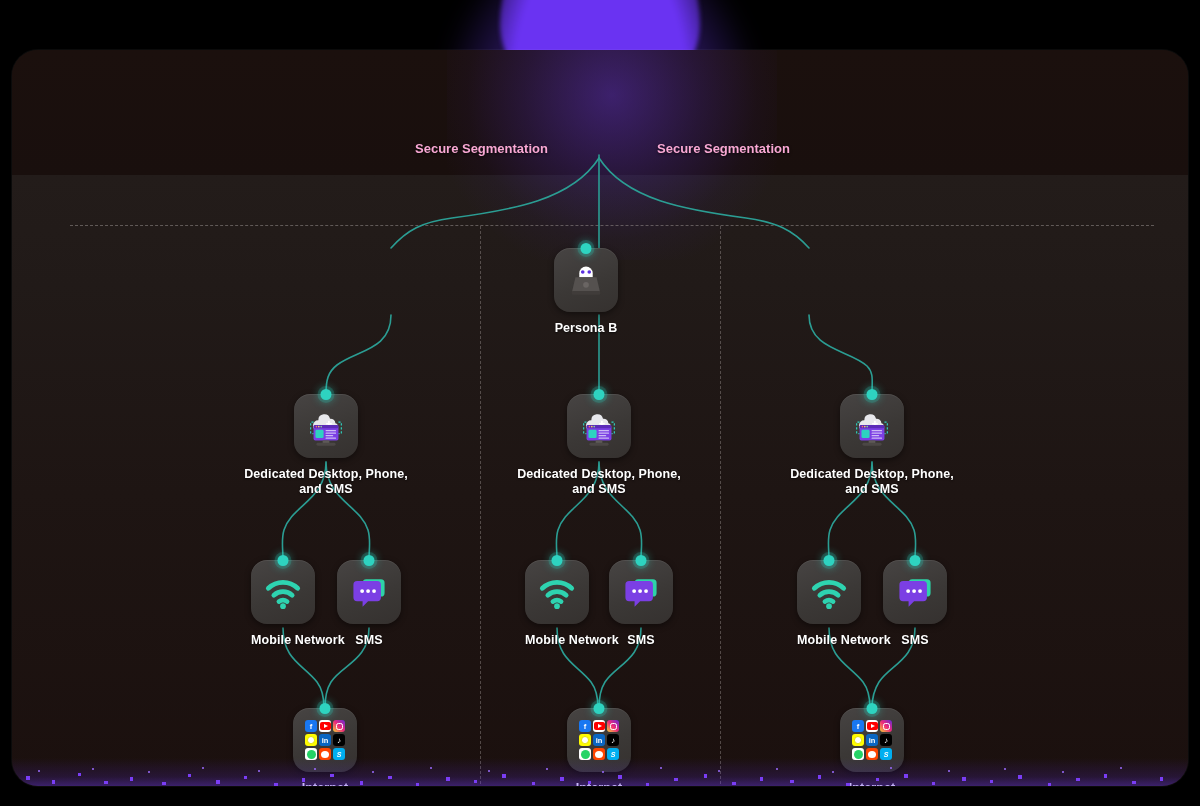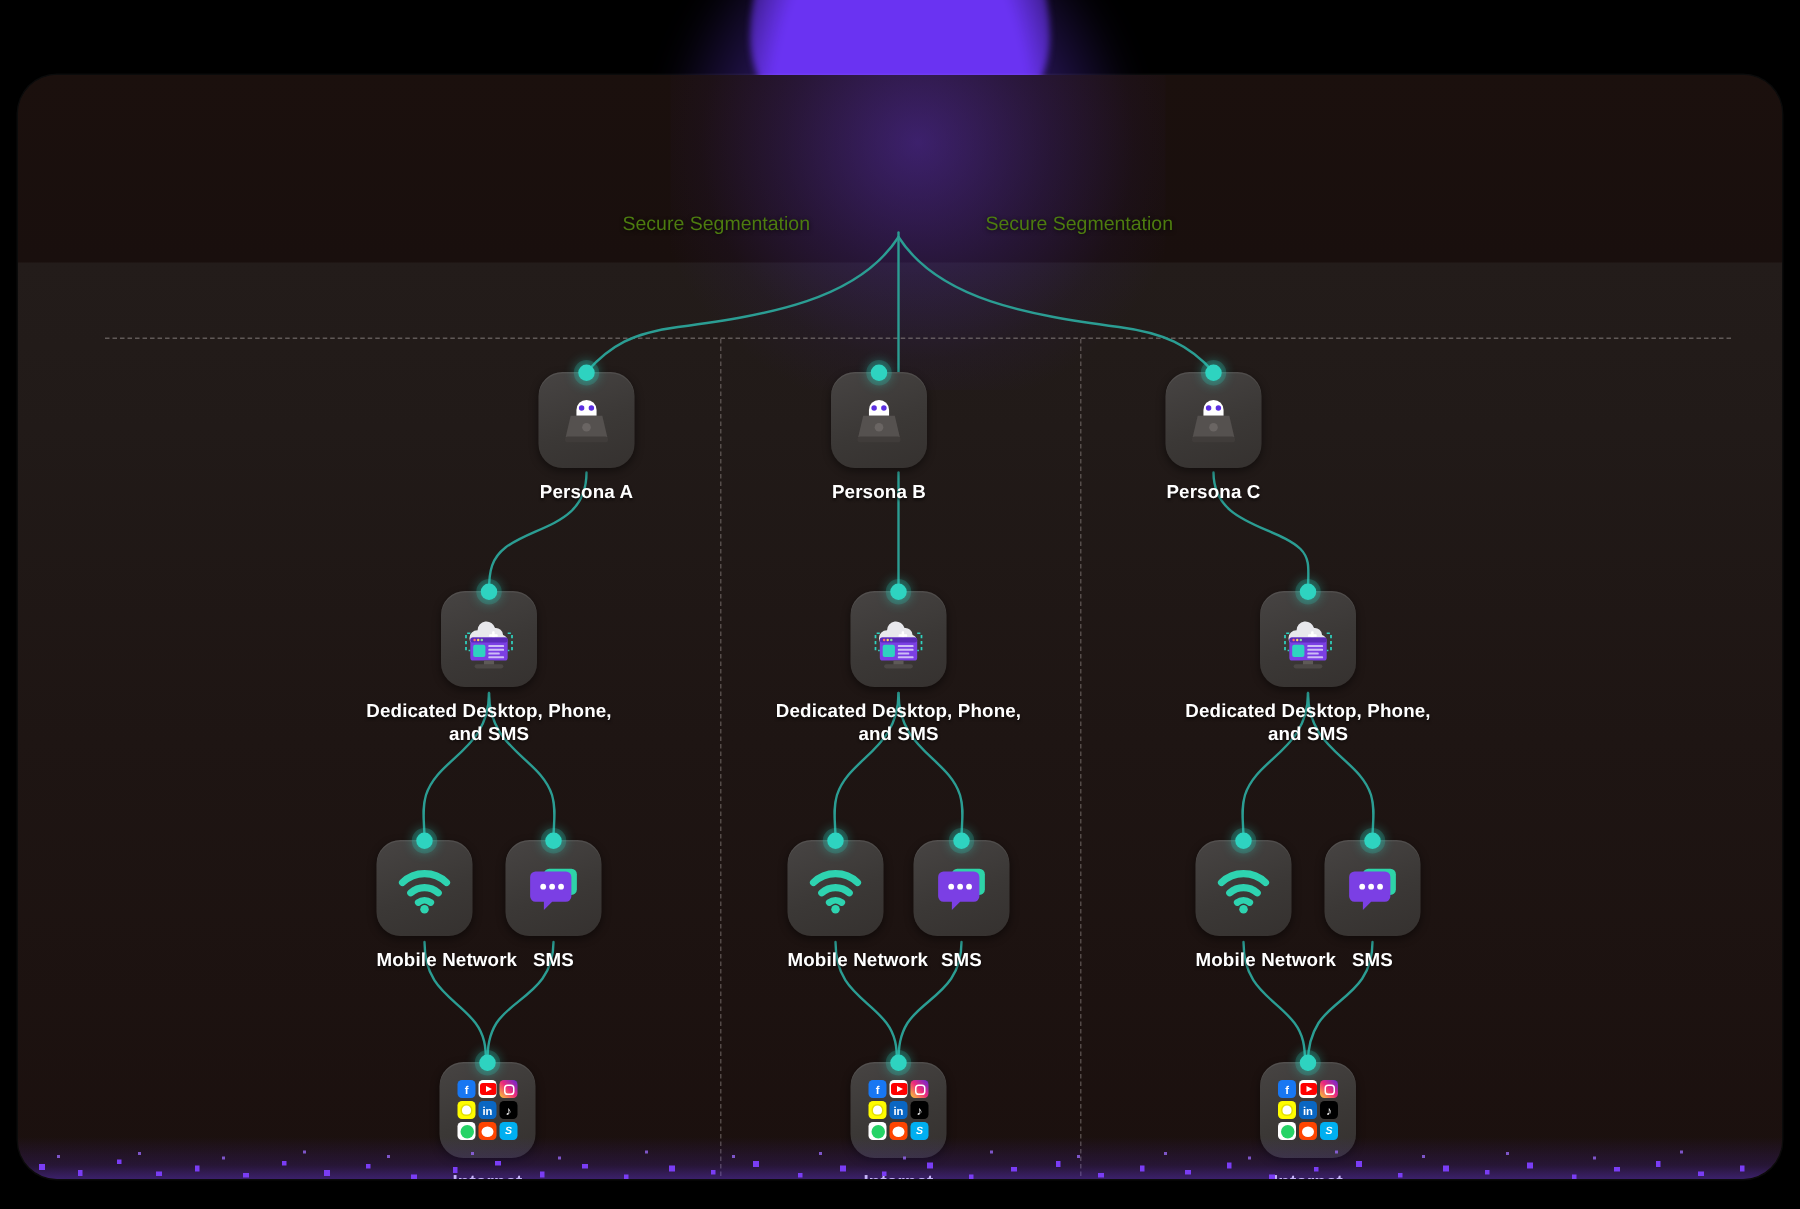--- a/index.html
+++ b/index.html
@@ -92,21 +92,21 @@
   .tile.lg { width:64px; height:64px; }
   .label {
     margin-top:9px; color:#ffffff; font-size:12.5px; font-weight:700;
     letter-spacing:0.1px; line-height:15px; white-space:nowrap;
     text-shadow: 0 1px 2px rgba(0,0,0,0.65);
   }
   .label.wrap { white-space:normal; width:170px; }
   .node.user .label { margin-top:0; margin-bottom:8px; font-size:13px; }
 
   .seg-label {
-    position:absolute; z-index:5; color:#4d7c0f; font-size:13px; font-weight:400;
+    position:absolute; z-index:5; color:#f9a8d4; font-size:13px; font-weight:700;
     white-space:nowrap; text-shadow:0 1px 3px rgba(0,0,0,0.7);
   }
 
   
   .nub {
     position:absolute; left:50%; top:-5px; transform:translateX(-50%);
     width:11px; height:11px; border-radius:50%;
     background:#2ed3c0;
     box-shadow: 0 0 0 3px rgba(46,211,192,0.20), 0 0 8px 2px rgba(46,211,192,0.45);
   }
@@ -173,70 +173,38 @@
 
         <path d="M817 578 C 817 610, 838 615, 851 632 C 857 640, 858 648, 858 658"></path>
         <path d="M903 578 C 903 610, 878 615, 867 632 C 862 640, 860 648, 860 658"></path>
       </g>
     </svg>
 
     <div class="seg-label" style="left:403px; top:91px;">Secure Segmentation</div>
     <div class="seg-label" style="left:645px; top:91px;">Secure Segmentation</div>
 
 
-    <div class="node" style="left:347px; top:198px; width:64px;">
+
+    <div class="node" style="left:542px; top:198px; width:64px;">
       <div class="tile">
         <span class="nub"></span>
         <span>
           <svg class="ico" viewBox="0 0 48 48">
             <path d="M17 17 a7 7 0 0 1 14 0 v4 h-14 z" fill="#ffffff"></path>
             <circle cx="20.6" cy="15.6" r="1.9" fill="#5b2fe0"></circle>
             <circle cx="27.4" cy="15.6" r="1.9" fill="#5b2fe0"></circle>
             <path d="M13 21 h22 l3.5 15 h-29 z" fill="#55514f"></path>
             <rect x="9" y="35.5" width="30" height="4" rx="2" fill="#403c3a"></rect>
             <circle cx="24" cy="29" r="3" fill="#6a6563"></circle>
           </svg>
         </span>
       </div>
-      <div class="label">Persona A</div>
-    </div>
-
-    <div class="node" style="left:542px; top:198px; width:64px;">
-      <div class="tile">
-        <span class="nub"></span>
-        <span>
-          <svg class="ico" viewBox="0 0 48 48">
-            <path d="M17 17 a7 7 0 0 1 14 0 v4 h-14 z" fill="#ffffff"></path>
-            <circle cx="20.6" cy="15.6" r="1.9" fill="#5b2fe0"></circle>
-            <circle cx="27.4" cy="15.6" r="1.9" fill="#5b2fe0"></circle>
-            <path d="M13 21 h22 l3.5 15 h-29 z" fill="#55514f"></path>
-            <rect x="9" y="35.5" width="30" height="4" rx="2" fill="#403c3a"></rect>
-            <circle cx="24" cy="29" r="3" fill="#6a6563"></circle>
-          </svg>
-        </span>
-      </div>
       <div class="label">Persona B</div>
     </div>
 
-    <div class="node" style="left:765px; top:198px; width:64px;">
-      <div class="tile">
-        <span class="nub"></span>
-        <span>
-          <svg class="ico" viewBox="0 0 48 48">
-            <path d="M17 17 a7 7 0 0 1 14 0 v4 h-14 z" fill="#ffffff"></path>
-            <circle cx="20.6" cy="15.6" r="1.9" fill="#5b2fe0"></circle>
-            <circle cx="27.4" cy="15.6" r="1.9" fill="#5b2fe0"></circle>
-            <path d="M13 21 h22 l3.5 15 h-29 z" fill="#55514f"></path>
-            <rect x="9" y="35.5" width="30" height="4" rx="2" fill="#403c3a"></rect>
-            <circle cx="24" cy="29" r="3" fill="#6a6563"></circle>
-          </svg>
-        </span>
-      </div>
-      <div class="label">Persona C</div>
-    </div>
 
     <div class="node" style="left:282px; top:344px; width:64px;">
       <div class="tile lg">
         <span class="nub"></span>
         <span>
           <svg class="ico" viewBox="0 0 48 48">
             <g stroke="#2ed3c0" stroke-width="1.2" fill="none" stroke-dasharray="2.2 2">
               <path d="M11 20 h-3 v12 h3"></path>
                 <path d="M37 20 h3 v12 h-3"></path>
             </g>

